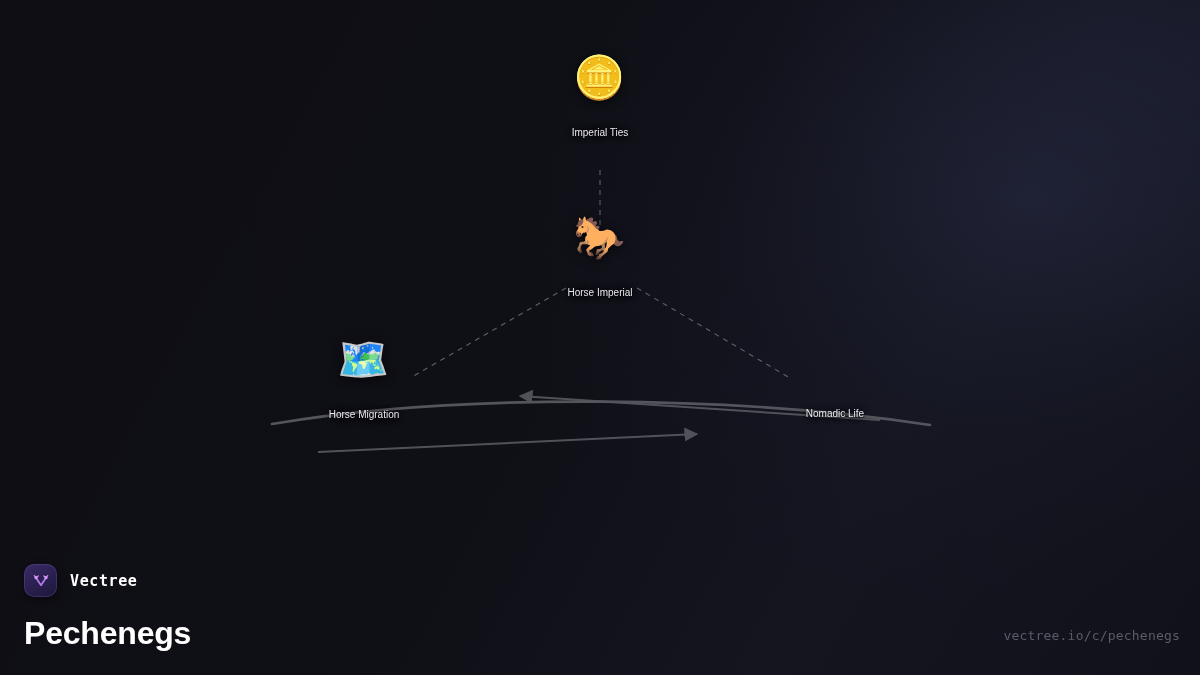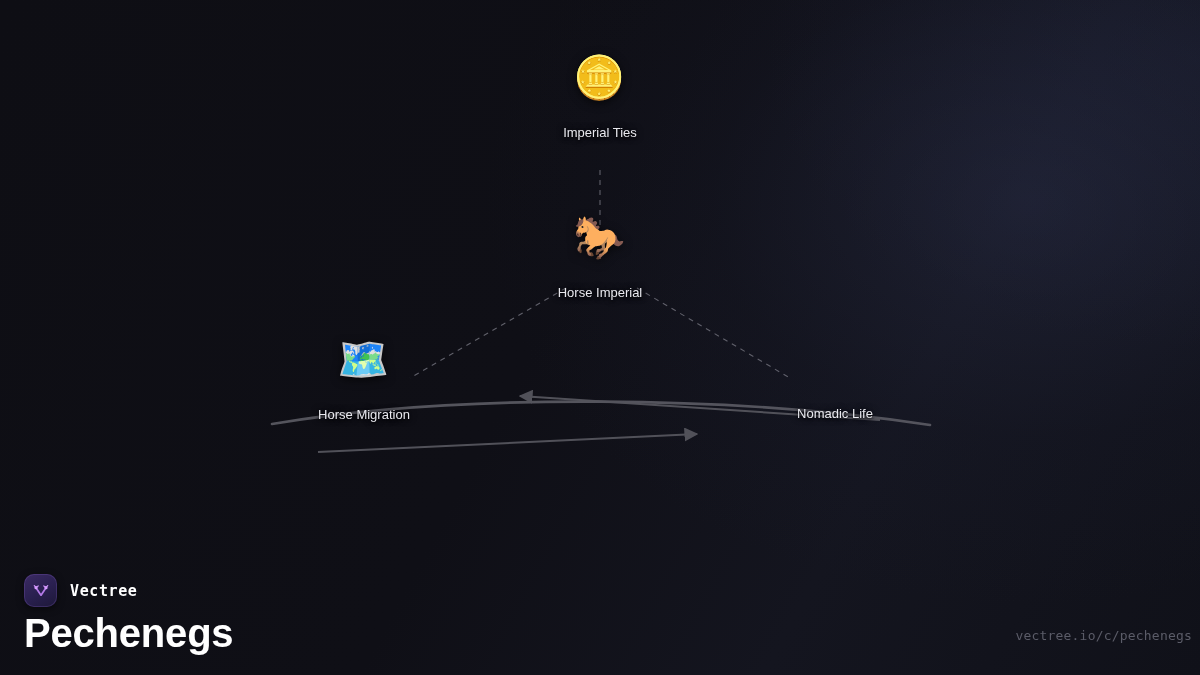--- a/index.html
+++ b/index.html
@@ -43,35 +43,35 @@
     font-size: 42px;
     line-height: 46px;
     height: 48px;
     display: flex;
     align-items: center;
     justify-content: center;
     filter: drop-shadow(0 2px 5px rgba(0,0,0,0.66));
   }
   .node-label {
     margin-top: 23px;
-    font-size: 13px;
+    font-size: 10px;
     line-height: 16px;
     color: #e9e9ef;
     white-space: nowrap;
     text-shadow: 0 1px 3px rgba(0,0,0,0.95), 0 0 7px rgba(10,10,14,0.95);
   }
 
   
   .brand {
     position: absolute;
     left: 24px;
     bottom: 22px;
     display: flex;
     flex-direction: column;
-    gap: 6px;
+    gap: 16px;
   }
   .brand-row {
     display: flex;
     align-items: center;
     gap: 13px;
   }
   .brand-logo {
     width: 33px;
     height: 33px;
     border-radius: 10px;
@@ -82,29 +82,29 @@
     justify-content: center;
   }
   .brand-name {
     font-family: "DejaVu Sans Mono", "Liberation Mono", monospace;
     font-size: 15px;
     font-weight: bold;
     color: #ffffff;
     letter-spacing: 0.6px;
   }
   .brand-title {
-    font-size: 40px;
+    font-size: 32px;
     font-weight: bold;
     color: #ffffff;
     letter-spacing: -0.2px;
     line-height: 40px;
   }
   .brand-url {
     position: absolute;
-    right: 8px;
+    right: 20px;
     bottom: 32px;
     font-family: "DejaVu Sans Mono", "Liberation Mono", monospace;
     font-size: 13px;
     color: #5b5c68;
     letter-spacing: 0.2px;
   }
 </style>
 </head>
 <body>
 

